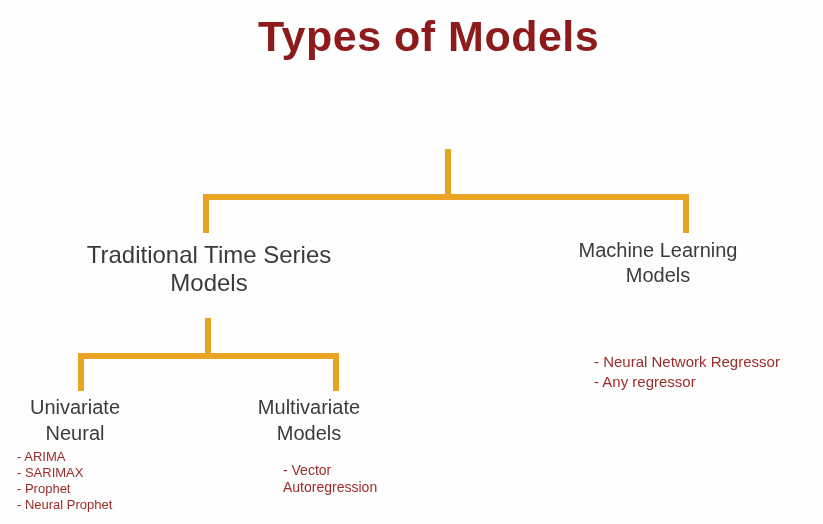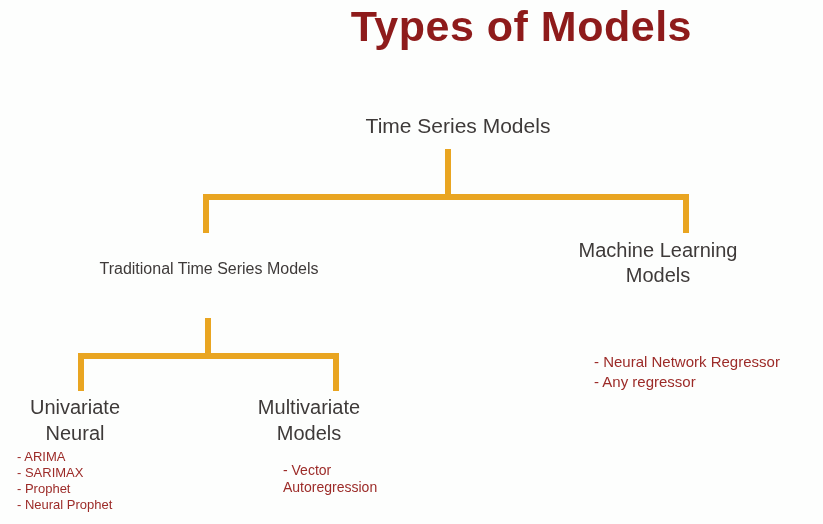--- a/index.html
+++ b/index.html
@@ -10,34 +10,34 @@
   .canvas {
     position: relative;
     width: 823px;
     height: 524px;
     background: #fdfefd;
     overflow: hidden;
   }
   .abs { position: absolute; }
 
   .diagram-title {
-    left: 258px; top: 2px; width: 434px;
-    text-align: right;
+    left: 258px; top: 12px; width: 434px;
+    text-align: left;
     font-size: 43px;
     font-weight: 600;
     letter-spacing: 0.5px;
     color: #8e1b1b;
   }
 
   .node {
     color: #3e3a39;
     text-align: center;
   }
   .root-label   { left: 338px; top: 113px; width: 240px; font-size: 21px; line-height: 26px; }
-  .trad-label   { left: 74px;  top: 241px; width: 270px; font-size: 16px; line-height: 28px; margin-top: 14px; }
+  .trad-label   { left: 74px;  top: 241px; width: 270px; font-size: 24px; line-height: 28px; }
   .ml-label     { left: 558px; top: 238px; width: 200px; font-size: 20px; line-height: 25px; }
   .uni-label    { left: 9px;   top: 394px; width: 132px; font-size: 20px; line-height: 26px; }
   .multi-label  { left: 234px; top: 394px; width: 150px; font-size: 20px; line-height: 26px; }
 
   .red-list { color: #9c2b28; text-align: left; }
   .ml-list    { left: 594px; top: 305px; font-size: 15px; line-height: 20px; margin-top: 47px; }
   .uni-list   { left: 17px;  top: 449px; font-size: 13px; line-height: 16px; }
   .multi-list { left: 283px; top: 462px; width: 112px; font-size: 14px; line-height: 17px; }
 
   .conn { background: #e9a521; }
@@ -50,21 +50,20 @@
   .c2-dl   { left: 78px;  top: 353px; width: 6px;   height: 38px; }
   .c2-dr   { left: 333px; top: 353px; width: 6px;   height: 38px; }
 </style>
 </head>
 <body>
 
 <div class="canvas">
 
   <div class="abs diagram-title">Types of Models</div>
 
-  <div class="abs node root-label">Time Series Models</div>
 
   <div class="abs conn c1-stem"></div>
   <div class="abs conn c1-bar"></div>
   <div class="abs conn c1-dl"></div>
   <div class="abs conn c1-dr"></div>
 
   <div class="abs node trad-label">Traditional Time Series Models</div>
 
   <div class="abs node ml-label">Machine Learning Models</div>
 

